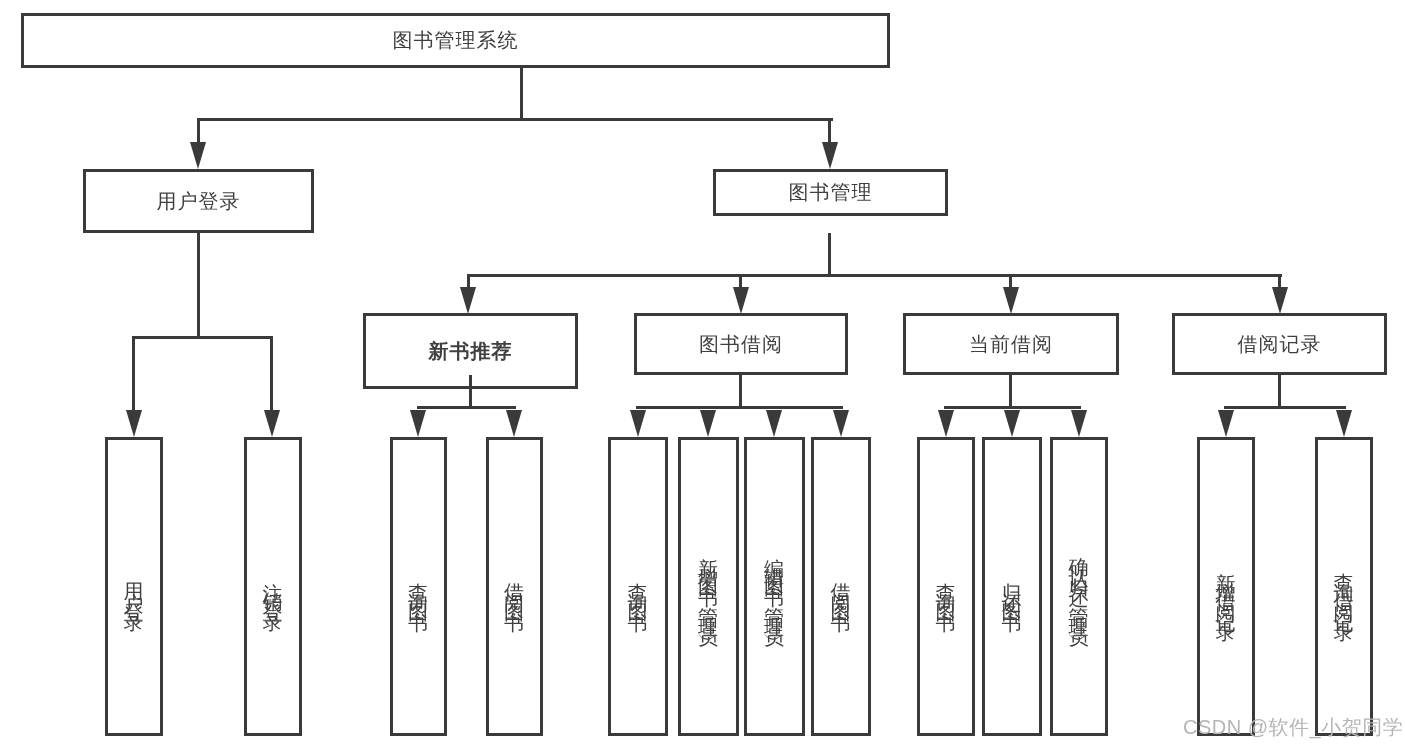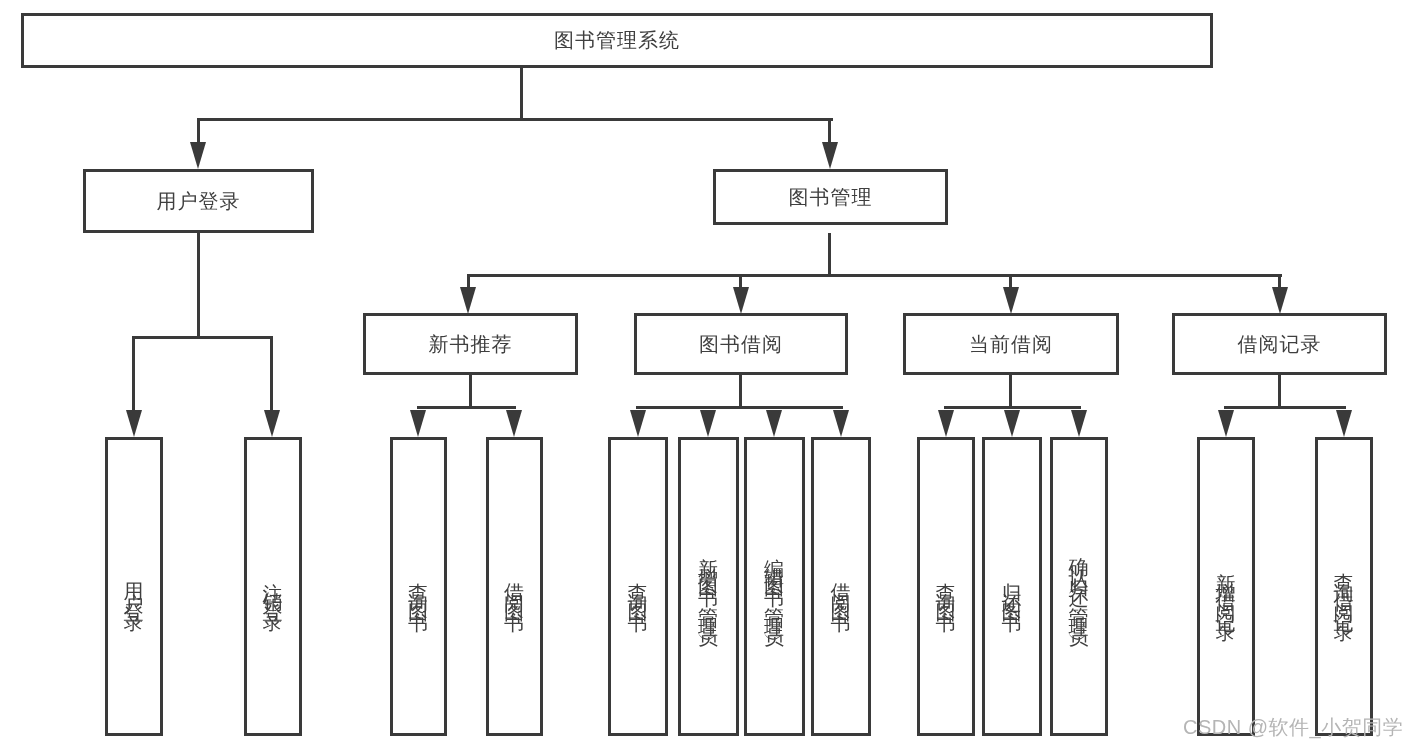--- a/index.html
+++ b/index.html
@@ -49,35 +49,35 @@
     position:absolute;left:1183px;top:714px;
     font-size:20px;color:var(--wm);
     letter-spacing:0.5px;white-space:nowrap;z-index:5;text-align:right;
   }
 </style>
 </head>
 <body>
 
 <div id="canvas">
 
-  <div class="hbox" style="left:21px;top:13px;width:1192px;height:55px;">
+  <div class="hbox" style="left:21px;top:13px;width:869px;height:55px;">
     <span>图书管理系统</span>
   </div>
 
   <div class="lv" style="left:520px;top:68px;height:50px;"></div>
   <div class="lh" style="left:197px;top:118px;width:636px;"></div>
   <div class="lv" style="left:197px;top:118px;height:25px;"></div>
   <div class="arr" style="left:190px;top:142px;"></div>
   <div class="lv" style="left:828px;top:118px;height:25px;"></div>
   <div class="arr" style="left:822px;top:142px;"></div>
 
   <div class="hbox" style="left:83px;top:169px;width:231px;height:64px;">
     <span>用户登录</span>
   </div>
-  <div class="hbox" style="left:713px;top:169px;width:235px;height:56px;">
+  <div class="hbox" style="left:713px;top:169px;width:235px;height:47px;">
     <span>图书管理</span>
   </div>
 
   <div class="lv" style="left:197px;top:233px;height:103px;"></div>
   <div class="lh" style="left:132px;top:336px;width:141px;"></div>
   <div class="lv" style="left:132px;top:336px;height:74px;"></div>
   <div class="arr" style="left:126px;top:410px;"></div>
   <div class="lv" style="left:270px;top:336px;height:74px;"></div>
   <div class="arr" style="left:264px;top:410px;"></div>
 
@@ -85,21 +85,21 @@
   <div class="lh" style="left:467px;top:274px;width:815px;"></div>
   <div class="lv" style="left:467px;top:274px;height:14px;"></div>
   <div class="arr" style="left:460px;top:287px;"></div>
   <div class="lv" style="left:739px;top:274px;height:14px;"></div>
   <div class="arr" style="left:733px;top:287px;"></div>
   <div class="lv" style="left:1009px;top:274px;height:14px;"></div>
   <div class="arr" style="left:1003px;top:287px;"></div>
   <div class="lv" style="left:1278px;top:274px;height:14px;"></div>
   <div class="arr" style="left:1272px;top:287px;"></div>
 
-  <div class="hbox" style="left:363px;top:313px;width:215px;height:62px;">
+  <div class="hbox" style="left:363px;top:313px;width:215px;height:76px;font-weight:bold;">
     <span>新书推荐</span>
   </div>
   <div class="hbox" style="left:634px;top:313px;width:214px;height:62px;justify-content:center;">
     <span>图书借阅</span>
   </div>
   <div class="hbox" style="left:903px;top:313px;width:216px;height:62px;">
     <span>当前借阅</span>
   </div>
   <div class="hbox" style="left:1172px;top:313px;width:215px;height:62px;">
     <span>借阅记录</span>

